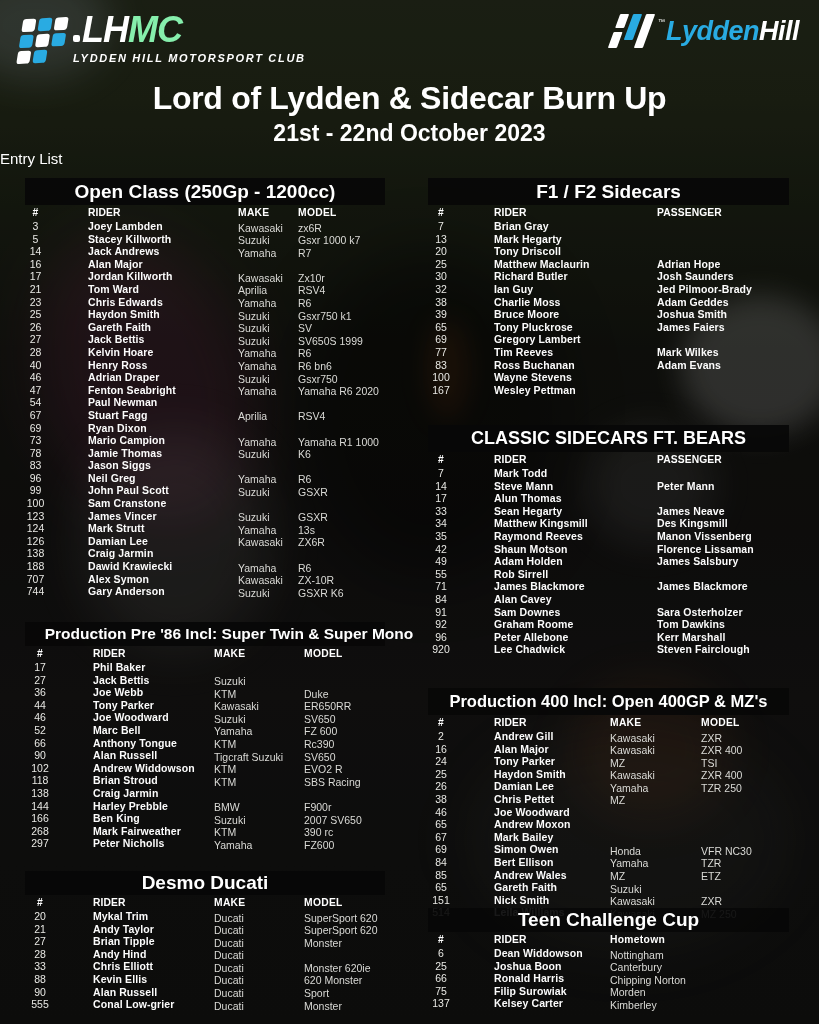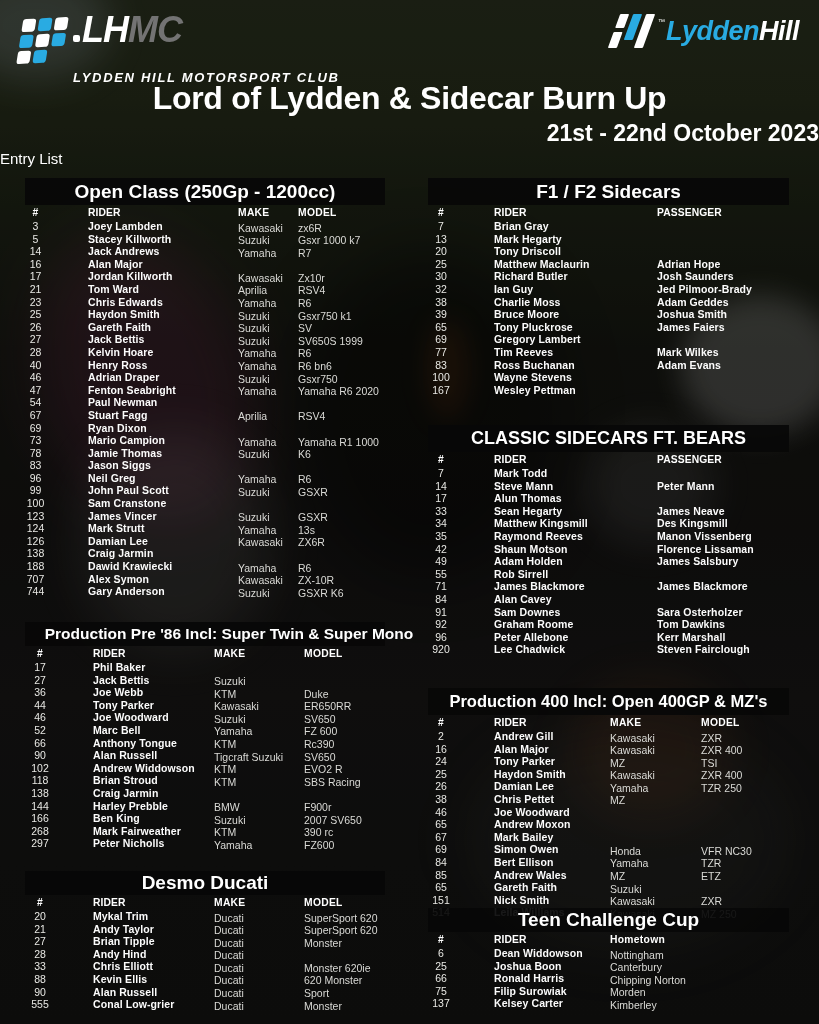--- a/index.html
+++ b/index.html
@@ -21,36 +21,36 @@
   .shade{position:absolute;inset:0;background:rgba(0,0,0,.30);}
   
   .content{position:absolute;inset:0;z-index:1;}
   .lhmc{position:absolute;left:20px;top:10px;display:flex;align-items:flex-start;}
   .checker{display:grid;grid-template-columns:repeat(3,13px);grid-gap:3px;
            transform:skewX(-12deg) rotate(-3deg);margin-top:8px;}
   .sq{width:13px;height:13px;border-radius:3px;}
   .sq.w{background:#fff;} .sq.c{background:#29abe2;} .sq.e{background:transparent;}
   .lhmc-text{margin-left:8px;display:flex;flex-direction:column;}
   .lhmc-main{font-size:36px;font-weight:800;font-style:italic;letter-spacing:-1px;line-height:40px;}
-  .lhmc-main .lh{color:#fff;text-align:center;} .lhmc-main .mc{color:#737373;}
+  .lhmc-main .lh{color:#fff;text-align:center;} .lhmc-main .mc{color:#86efac;}
   .lhmc-dot{display:inline-block;width:7px;height:7px;background:#fff;border-radius:2px;margin-right:2px;}
-  .lhmc-sub{font-size:13px;font-weight:700;font-style:italic;letter-spacing:1.7px;color:#fff;margin-top:20px;white-space:nowrap;}
+  .lhmc-sub{font-size:11px;font-weight:700;font-style:italic;letter-spacing:1.7px;color:#fff;margin-top:2px;white-space:nowrap;}
   .lyddenhill{position:absolute;right:20px;top:14px;display:flex;align-items:center;}
   .hicon{position:relative;width:40px;height:34px;transform:skewX(-20deg);margin-right:6px;}
   .hicon .bar{position:absolute;border-radius:1px;}
   .hbar1{left:2px;top:0;width:9px;height:14px;background:#fff;}
   .hbar2{left:2px;top:18px;width:9px;height:16px;background:#fff;}
   .hbar3{left:15px;top:0;width:9px;height:26px;background:#29abe2;}
   .hbar4{left:28px;top:0;width:9px;height:34px;background:#fff;}
   .tm{font-size:7px;color:#fff;vertical-align:top;position:relative;top:-10px;margin-right:1px;}
   .lhtext{font-size:27px;font-weight:800;font-style:italic;letter-spacing:-0.5px;}
   .lhtext .lydden{color:#29abe2;} .lhtext .hill{color:#fff;}
   .main-title{position:absolute;left:0;top:80px;width:100%;text-align:center;
               font-size:32px;font-weight:700;letter-spacing:-0.3px;}
-  .event-date{position:absolute;left:0;top:120px;width:100%;text-align:right;
+  .event-date{position:absolute;left:0;top:120px;width:100%;text-align:center;
               font-size:23px;font-weight:600;}
   .entry-label{position:absolute;left:0;top:150px;width:100%;text-align:left;
                font-size:15px;font-weight:400;}
   
   .sec{position:absolute;}
   .secbar{height:27px;background:rgba(8,8,8,.93);display:flex;align-items:center;justify-content:center;}
   .shortbar .secbar{height:24px;}
   .sectitle{font-weight:700;color:#fff;white-space:nowrap;}
   .t19 .sectitle{font-size:19px;} .t18 .sectitle{font-size:18px;}
   .t165 .sectitle{font-size:16.5px;} .t155 .sectitle{font-size:15.5px;margin-left:48px;}

